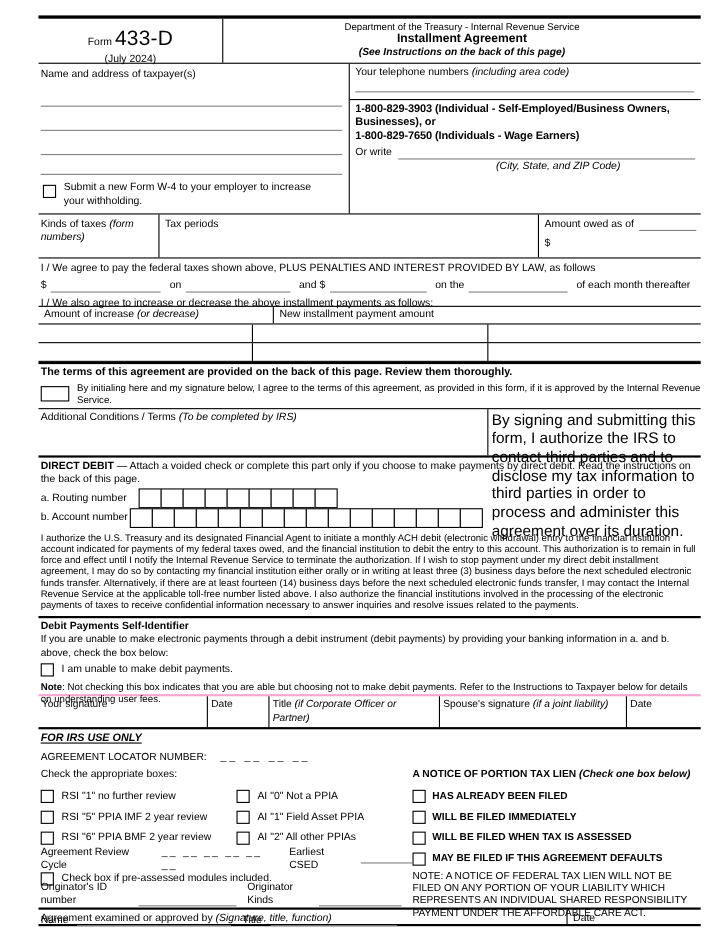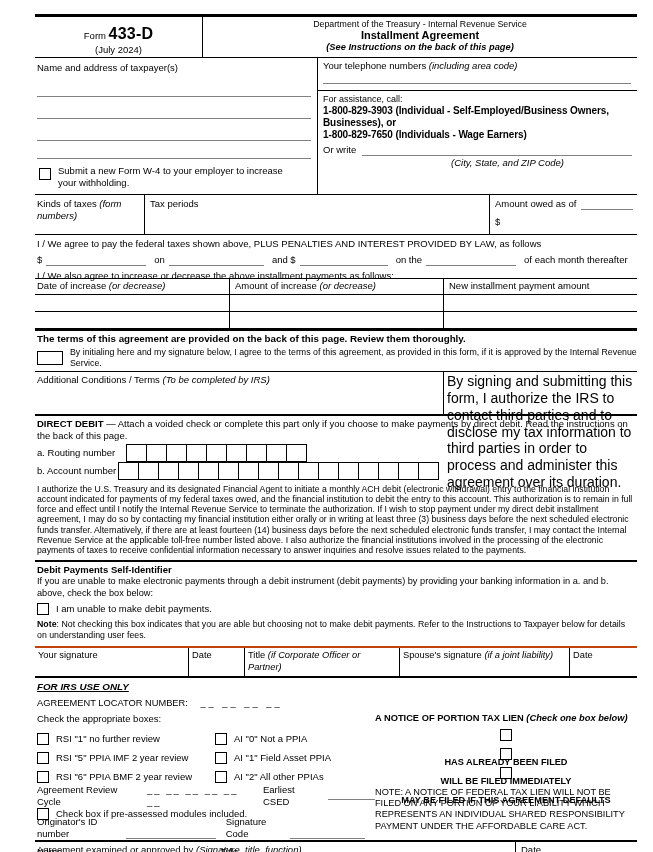--- a/index.html
+++ b/index.html
@@ -8,21 +8,21 @@
   .page { position:relative; width:653px; height:852px; background:#fff; overflow:hidden; }
   .form { position:absolute; left:35px; top:14px; width:602px; font-size:9.5px; line-height:1.25; }
   .b  { font-weight:bold; }
   .i  { font-style:italic; }
   .bi { font-weight:bold; font-style:italic; }
   .line { display:inline-block; border-bottom:1px solid #808080; height:9px; vertical-align:bottom; }
   .cb { display:inline-block; width:12px; height:12px; border:1px solid #000; background:#fff; flex:none; }
   
   .hdr { display:flex; border-top:3px solid #000; border-bottom:1px solid #000; height:44px; }
   .hdr-left { width:168px; border-right:1px solid #000; text-align:center; padding-top:7px; }
-  .fnum { font-size:16px; font-weight:bold; letter-spacing:.2px; }
+  .fnum { font-size:19px; font-weight:normal; letter-spacing:.2px; }
   .hdr-right { flex:1; text-align:center; padding-top:2px; }
   .agency { font-size:8.8px; }
   .title { font-size:11px; font-weight:bold; line-height:1.05; }
   .subtitle { font-size:9.3px; font-weight:bold; font-style:italic; }
   
   .sec2 { display:flex; border-bottom:1px solid #000; height:137px; }
   .s2l { width:283px; border-right:1px solid #000; padding:4px 6px 0 2px; }
   .addr-line { border-bottom:1px solid #808080; height:22px; }
   .addr-line.first { height:23px; }
   .addr-line.last { height:18px; }
@@ -78,21 +78,21 @@
   .dd { padding:2px 2px 0 2px; }
   .dd-rows { margin-top:2px; }
   .dd-row { display:flex; align-items:center; }
   .dd-row .lab { width:90px; }
   .boxes { display:flex; }
   .dbox { width:21px; height:18px; border:1px solid #000; margin-left:-1px; background:#fff; }
   .acct { margin-left:-8px; }
   
   .auth { font-size:8.7px; line-height:1.17; padding:4px 0 5px 2px; border-bottom:2px solid #000; }
   
-  .selfid { padding:2px 2px 0 2px; border-bottom:2px solid #c2410c; height:86px; }
+  .selfid { padding:2px 2px 0 2px; border-bottom:2px solid #f9a8d4; height:71px; }
   .selfid .hd { font-weight:bold; }
   .selfid .intro { font-size:9.2px; width:590px; }
   .unable-row { display:flex; gap:7px; align-items:center; margin-top:4px; }
   .selfid .note { font-size:8.8px; margin-top:4px; width:590px; }
   
   .sig { display:flex; border-bottom:2px solid #000; height:30px; }
   .sig > div { border-right:1px solid #000; padding:2px 3px; font-size:9.3px; }
   .sig .sc1 { width:154px; } .sig .sc2 { width:56px; } .sig .sc3 { width:155px; }
   .sig .sc4 { width:170px; } .sig .sc5 { flex:1; border-right:none; }
   
@@ -108,21 +108,21 @@
   .pair.p2 { width:160px; }
   .rev-row { display:flex; height:19px; align-items:center; }
   .rev-row .dashes { margin:0 8px 0 6px; letter-spacing:2px; }
   .rev-row .csed { width:48px; margin-left:6px; }
   .pre-row { display:flex; gap:7px; align-items:center; height:17px; }
   .orig-row { display:flex; align-items:flex-end; height:18px; }
   .orig-row .line { margin:0 10px 1px 8px; }
   .ow1 { width:105px; } .ow2 { width:88px; } .ow3 { width:140px; } .ow4 { width:115px; }
   .irs-right { flex:1; }
   .lien-head { height:16px; font-size:9.3px; }
-  .lien-row { display:flex; gap:16px; align-items:center; height:19px; font-weight:bold; font-size:9.2px;flex-direction:column; }
+  .lien-row { display:flex; gap:6px; align-items:center; height:19px; font-weight:bold; font-size:9.2px; }
   .lien-note { font-size:9.2px; line-height:1.22; margin-top:1px; width:258px; }
   
   .exam { display:flex; border-top:2px solid #000; border-bottom:2px solid #000; height:17px; }
   .exam-l { flex:1; padding:2px 0 0 2px; }
   .exam-r { width:122px; border-left:1px solid #000; padding:2px 0 0 5px; }
 </style>
 </head>
 <body>
 
 <div class="page">
@@ -156,21 +156,20 @@
         </div>
       </div>
       <div class="s2r">
         <div class="phonebox">
           <div>
             <span>Your telephone numbers </span><span class="i">(including area code)</span>
           </div>
           <div class="line phoneline"></div>
         </div>
         <div class="assistbox">
-          <div class="assist1">For assistance, call:</div>
           <div class="assist-b">1-800-829-3903 (Individual - Self-Employed/Business Owners, Businesses), or</div>
           <div class="assist-b">1-800-829-7650 (Individuals - Wage Earners)</div>
           <div class="orwrite">
             <span>Or write</span>
             <span class="line"></span>
           </div>
           <div class="csz i">(City, State, and ZIP Code)</div>
         </div>
       </div>
     </div>
@@ -202,21 +201,20 @@
         <span class="line l88"></span>
         <span>on the</span>
         <span class="line l90"></span>
         <span>of each month thereafter</span>
       </div>
       <div class="third">I / We also agree to increase or decrease the above installment payments as follows:</div>
     </div>
 
     <div class="inc">
       <div class="inc-r h">
-        <div class="c1"><span>Date of increase </span><span class="i">(or decrease)</span></div>
         <div class="c2"><span>Amount of increase </span><span class="i">(or decrease)</span></div>
         <div class="c3">New installment payment amount</div>
       </div>
       <div class="inc-r">
         <div class="c1"></div>
         <div class="c2"></div>
         <div class="c3"></div>
       </div>
       <div class="inc-r">
         <div class="c1"></div>
@@ -348,21 +346,21 @@
             <span>Earliest CSED</span>
             <span class="line csed"></span>
           </div>
           <div class="pre-row">
             <span class="cb"></span>
             <span>Check box if pre-assessed modules included.</span>
           </div>
           <div class="orig-row">
             <span>Originator's ID number</span>
             <span class="line ow1"></span>
-            <span>Signature Code</span>
+            <span>Originator Kinds</span>
             <span class="line ow2"></span>
           </div>
           <div class="orig-row">
             <span>Name</span>
             <span class="line ow3"></span>
             <span>Title</span>
             <span class="line ow4"></span>
           </div>
         </div>
         <div class="irs-right">
@@ -372,20 +370,24 @@
           <div class="lien-row">
               <span class="cb"></span>
               <span>HAS ALREADY BEEN FILED</span>
             </div>
           <div class="lien-row">
               <span class="cb"></span>
               <span>WILL BE FILED IMMEDIATELY</span>
             </div>
           <div class="lien-row">
               <span class="cb"></span>
+              <span>WILL BE FILED WHEN TAX IS ASSESSED</span>
+            </div>
+          <div class="lien-row">
+              <span class="cb"></span>
               <span>MAY BE FILED IF THIS AGREEMENT DEFAULTS</span>
             </div>
           <div class="lien-note">NOTE: A NOTICE OF FEDERAL TAX LIEN WILL NOT BE FILED ON ANY PORTION OF YOUR LIABILITY WHICH REPRESENTS AN INDIVIDUAL SHARED RESPONSIBILITY PAYMENT UNDER THE AFFORDABLE CARE ACT.</div>
         </div>
       </div>
     </div>
 
     <div class="exam">
       <div class="exam-l">
         <span>Agreement examined or approved by </span><span class="i">(Signature, title, function)</span>

